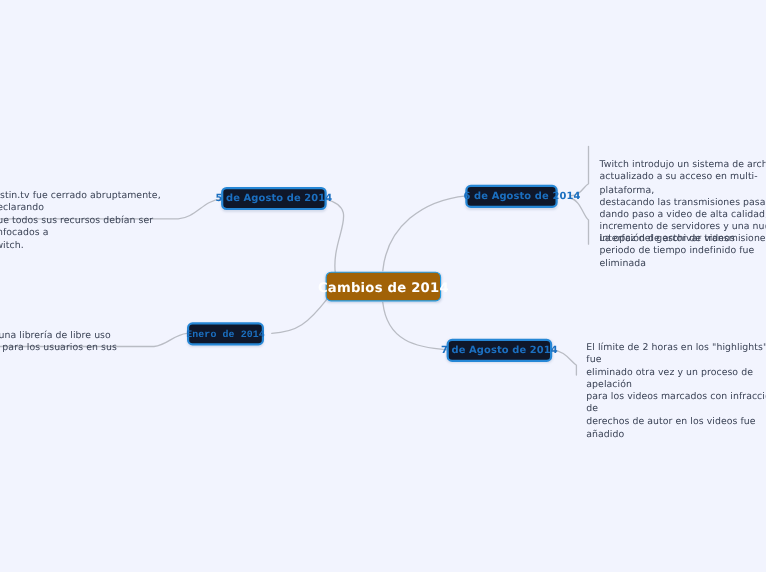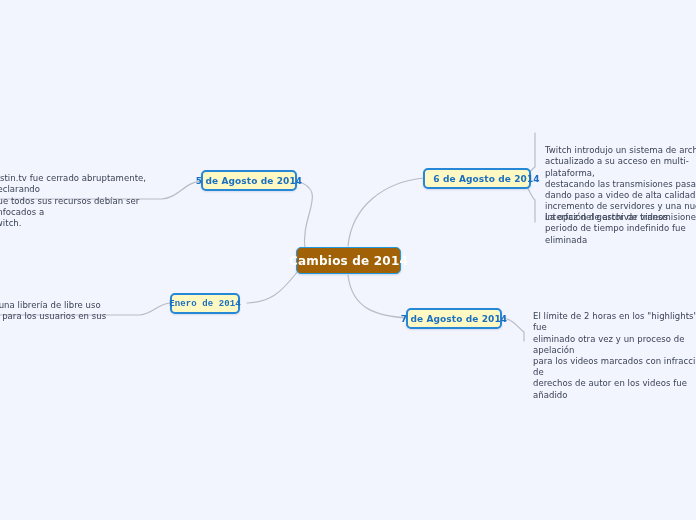--- a/index.html
+++ b/index.html
@@ -37,21 +37,21 @@
     background: #a16207;
     border: 1px solid #2199e0;
     border-radius: 5px;
     color: #ffffff;
     font-size: 12px;
     font-weight: bold;
     letter-spacing: 0.2px;
     box-shadow: 0 1px 2px rgba(40,70,120,0.18);
   }
   .node-branch {
-    background: #fef9c3;
+    background: #0f172a;
     border: 2px solid #2687d6;
     border-radius: 5px;
     color: #1b6fc0;
     font-size: 9px;
     font-weight: bold;
     letter-spacing: 0.1px;
     box-shadow: 0 1px 2px rgba(40,70,120,0.14);
   }
   .leaf {
     position: absolute;
@@ -95,21 +95,21 @@
   </svg>
 
   <div class="node node-root" style="left:296px; top:247px; width:105px; height:27px;">
     <span>Cambios de 2014</span>
   </div>
 
   <div class="node node-branch" style="left:201px; top:170px; width:96px; height:21px;">
     <span>5 de Agosto de 2014</span>
   </div>
 
-  <div class="node node-branch" style="left:423px; top:168px; width:108px; height:21px;padding-left:19px;">
+  <div class="node node-branch" style="left:423px; top:168px; width:84px; height:21px;padding-left:19px;">
     <span>6 de Agosto de 2014</span>
   </div>
 
   <div class="node node-branch" style="left:406px; top:308px; width:96px; height:21px;">
     <span>7 de Agosto de 2014</span>
   </div>
 
   <div class="node node-branch" style="left:170px; top:293px; width:70px; height:21px;font-family:Liberation Mono, monospace;">
     <span>Enero de 2014</span>
   </div>

